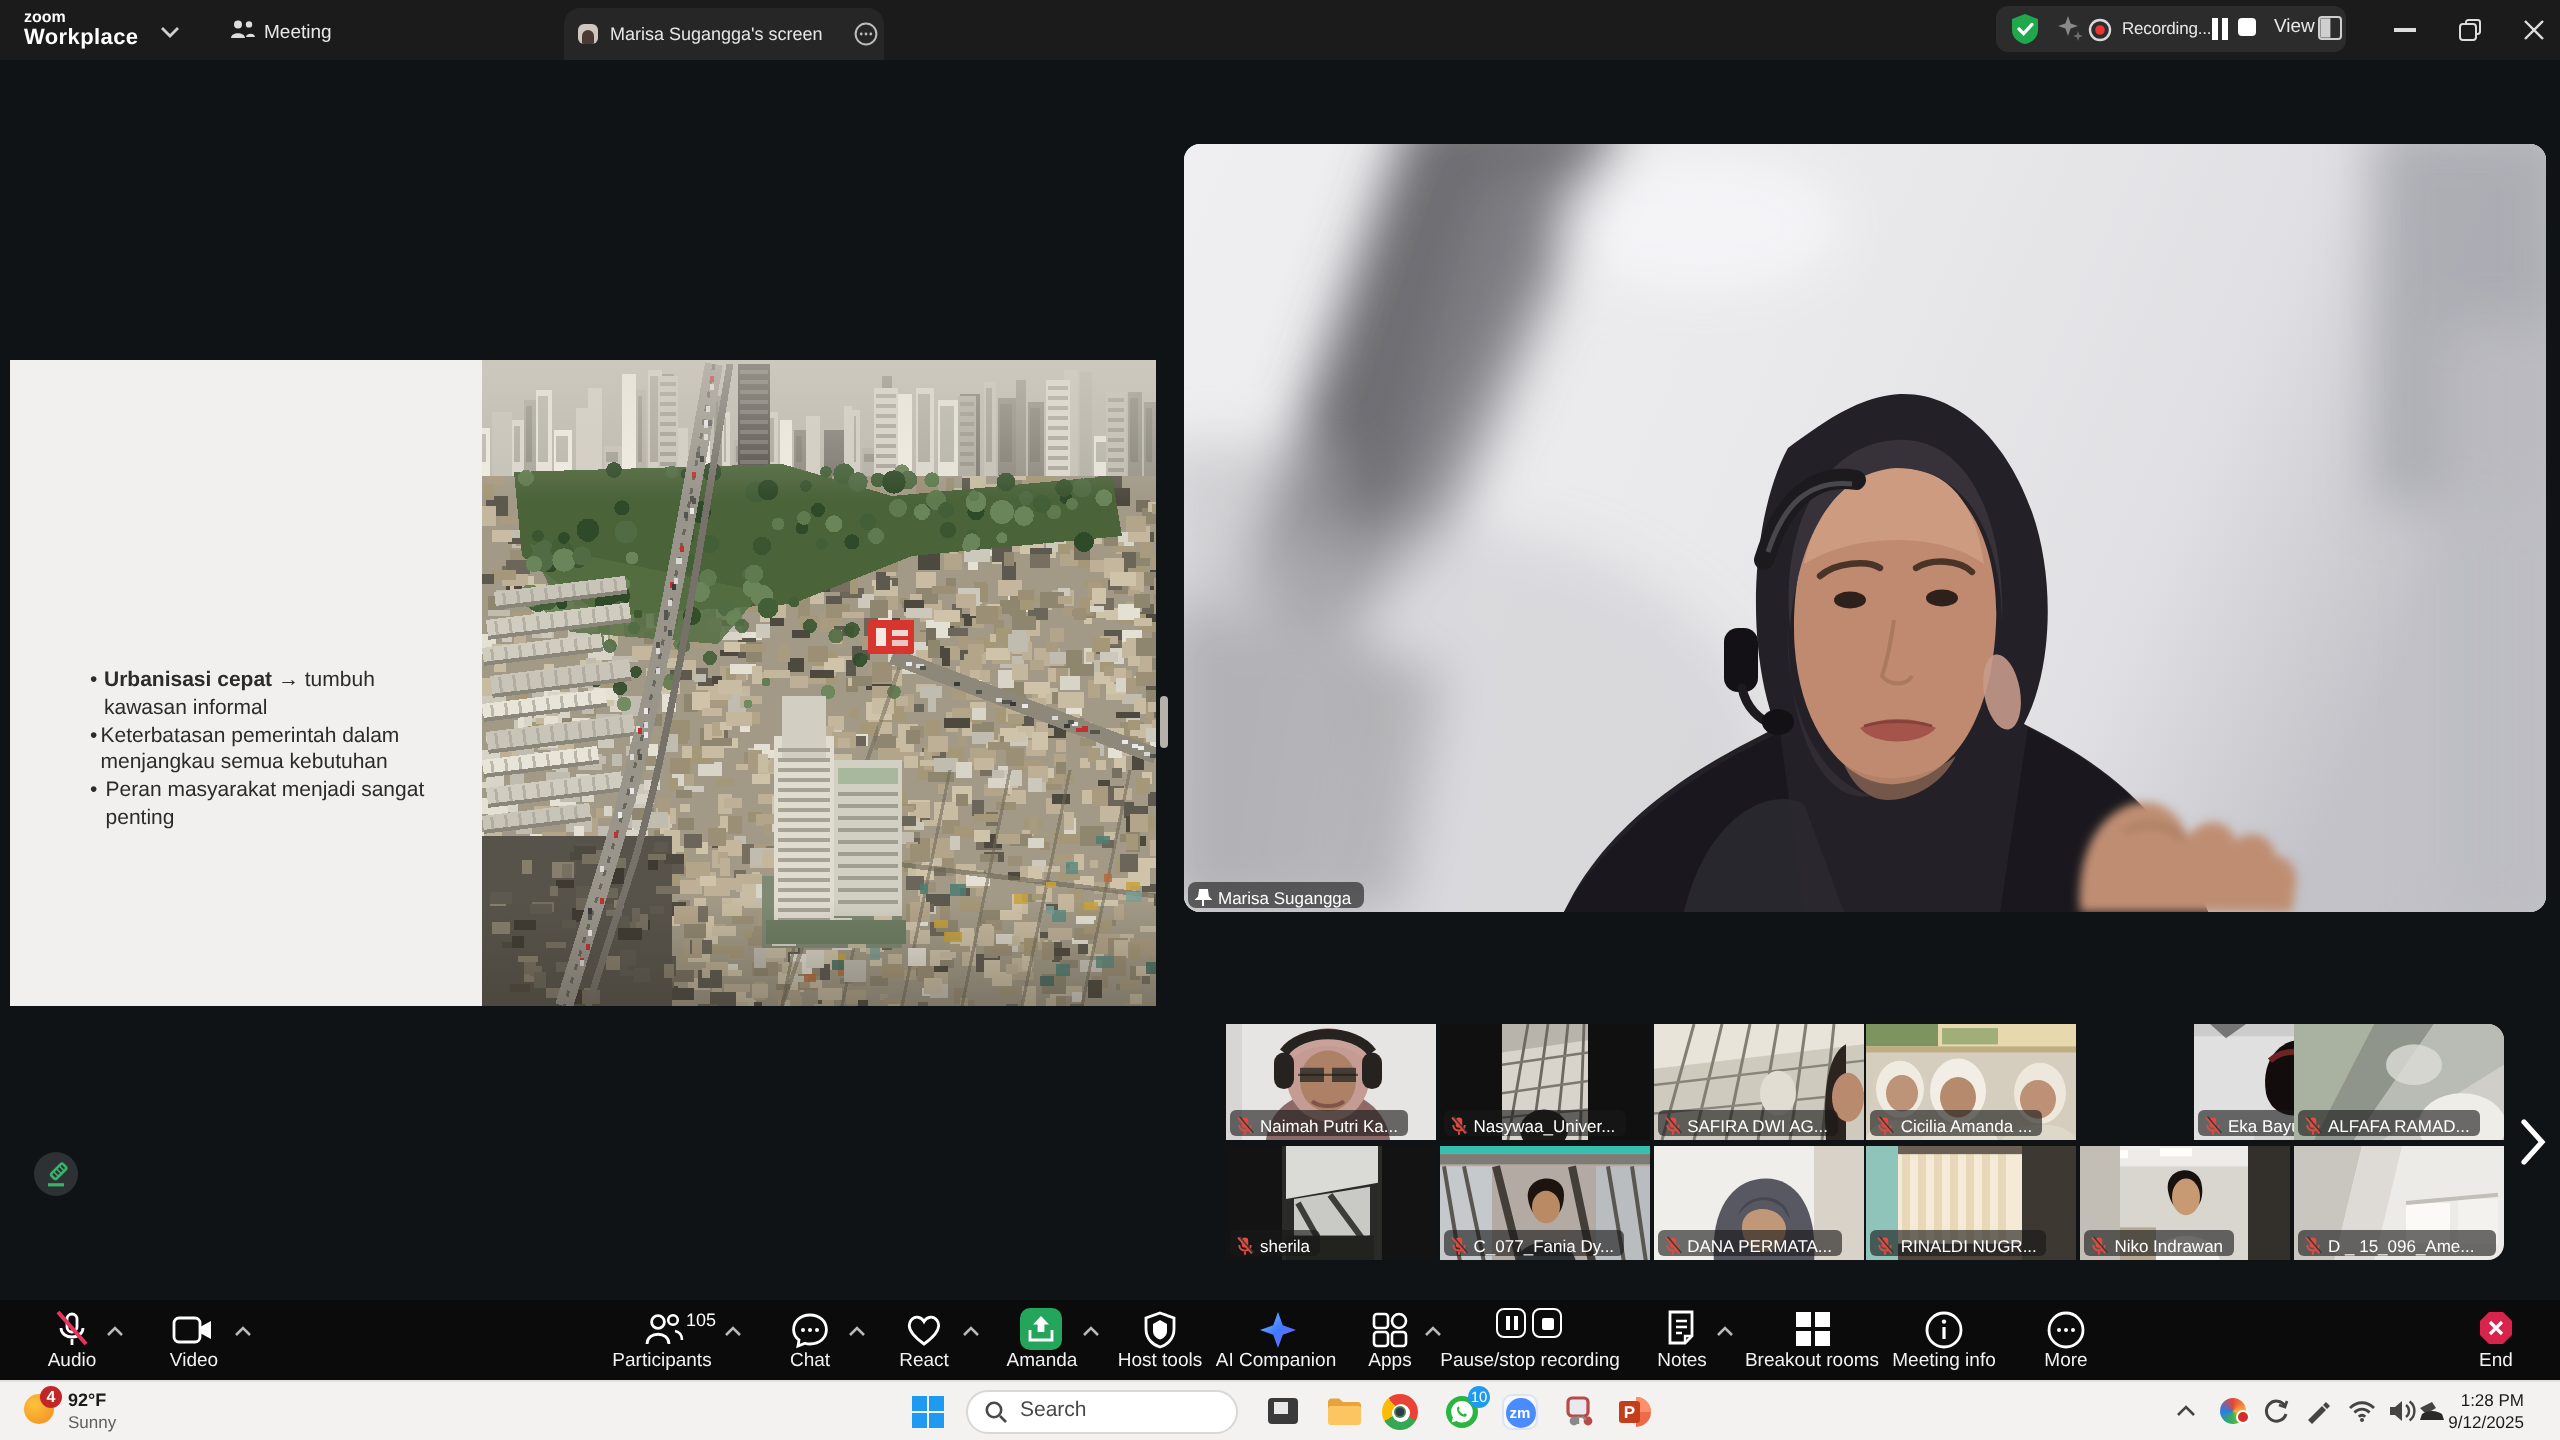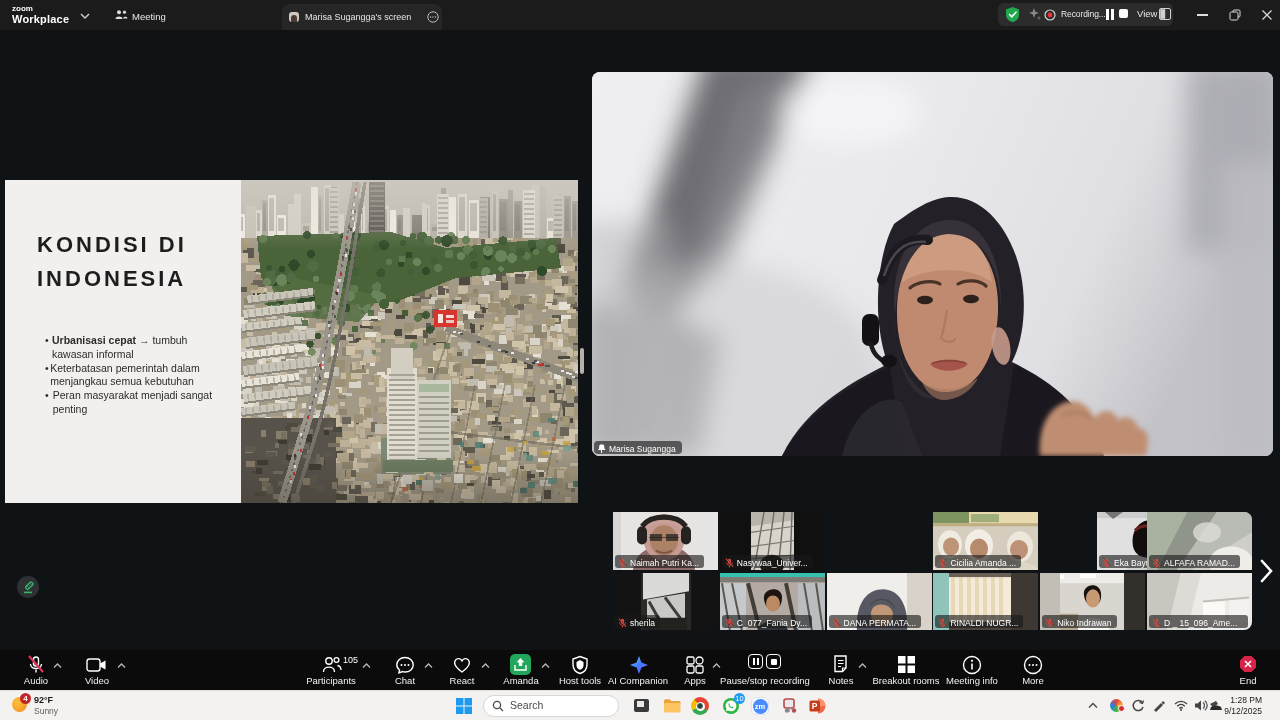--- a/index.html
+++ b/index.html
@@ -65,21 +65,20 @@
         <rect x="1" y="3" width="8" height="8" rx="1.5" fill="none" stroke="#ddd"></rect>
         <path d="M4 3 V2.2 A1.2 1.2 0 0 1 5.2 1 H9.8 A1.2 1.2 0 0 1 11 2.2 V6.8 A1.2 1.2 0 0 1 9.8 8 H9" fill="none" stroke="#ddd"></path>
       </svg>
       <svg class="abs" style="left:1261px;top:9px" width="12" height="12" viewBox="0 0 12 12">
         <path d="M1.5 1.5 L10.5 10.5 M10.5 1.5 L1.5 10.5" stroke="#ddd" stroke-width="1.2"></path>
       </svg>
     </div>
     <div id="main">
       <div class="abs" style="left:0;top:0;width:587px;height:620px;background:#101316;overflow:hidden">
         <div class="abs" style="left:5px;top:150px;width:573px;height:323px;background:#f2f0ee">
-          <div class="abs" style="left:32px;top:48px;color:#1d1d1d;font-size:22px;font-weight:bold;letter-spacing:3px;line-height:34px">KONDISI DI<br>INDONESIA</div>
           <div class="abs" style="left:40px;top:154px;width:178px;color:#2b2b2b;font-size:10.5px;line-height:13.8px">
             <div style="display:flex">
               <div style="width:9px">•</div>
               <div><b>Urbanisasi cepat</b> → tumbuh kawasan informal</div>
             </div>
             <div style="display:flex">
               <div style="width:9px">•</div>
               <div>Keterbatasan pemerintah dalam menjangkau semua kebutuhan</div>
             </div>
             <div style="display:flex">
@@ -2397,20 +2396,35 @@
           <path d="M34 57 L44 0 M46 57 L54 0 M58 57 L64 0 M70 57 L72 0" stroke="#6e6960" stroke-width="1.4"></path>
           <path d="M31 20 L74 14 M31 34 L74 28 M31 46 L74 42" stroke="#7d786e" stroke-width="1.2"></path>
           <ellipse cx="52" cy="52" rx="12" ry="10" fill="#1c1814"></ellipse>
         </svg><div class="nametag" style="left:2px;bottom:2px;height:13px;padding-right:5px;font-size:8.5px;max-width:99px;border-radius:3px"><svg width="9" height="10" viewBox="0 0 10 11" style="flex:0 0 auto;margin:0 3px 0 3px">
             <rect x="3.2" y="0.8" width="3.6" height="5.6" rx="1.8" fill="#e04a3f"></rect>
             <path d="M1.8 5 C1.8 9,8.2 9,8.2 5" stroke="#e04a3f" stroke-width="1.1" fill="none"></path>
             <path d="M5 8.6 V10.4" stroke="#e04a3f" stroke-width="1.1"></path>
             <path d="M1.2 0.8 L8.8 9.6" stroke="#e04a3f" stroke-width="1.2"></path>
             <path d="M2 0.4 L9.6 9.2" stroke="#3a3a3a" stroke-width="0.8"></path>
           </svg>Nasywaa_Univer...</div></div>
+      <div class="abs" style="left:826.6px;top:482px;width:105px;height:57.5px;overflow:hidden;background:#111"><svg width="105" height="58" viewBox="0 0 105 57" preserveAspectRatio="none">
+          <rect width="105" height="57" fill="#cfcabe"></rect>
+          <path d="M0 0 L105 0 L105 10 L0 22 Z" fill="#e8e4da"></path>
+          <path d="M4 57 L20 0 M20 57 L34 0 M36 57 L48 0 M52 57 L62 0 M68 57 L76 0 M84 57 L90 0" stroke="#837e74" stroke-width="1.5"></path>
+          <path d="M0 30 L105 18 M0 44 L105 34" stroke="#8a857a" stroke-width="1.2"></path>
+          <ellipse cx="62" cy="34" rx="9" ry="11" fill="#e2ddd2"></ellipse>
+          <path d="M96 57 L96 10 C88 14,84 30,86 57 Z" fill="#2c241e"></path>
+          <ellipse cx="97" cy="36" rx="8" ry="12" fill="#b98a6e"></ellipse>
+        </svg><div class="nametag" style="left:2px;bottom:2px;height:13px;padding-right:5px;font-size:8.5px;max-width:99px;border-radius:3px"><svg width="9" height="10" viewBox="0 0 10 11" style="flex:0 0 auto;margin:0 3px 0 3px">
+            <rect x="3.2" y="0.8" width="3.6" height="5.6" rx="1.8" fill="#e04a3f"></rect>
+            <path d="M1.8 5 C1.8 9,8.2 9,8.2 5" stroke="#e04a3f" stroke-width="1.1" fill="none"></path>
+            <path d="M5 8.6 V10.4" stroke="#e04a3f" stroke-width="1.1"></path>
+            <path d="M1.2 0.8 L8.8 9.6" stroke="#e04a3f" stroke-width="1.2"></path>
+            <path d="M2 0.4 L9.6 9.2" stroke="#3a3a3a" stroke-width="0.8"></path>
+          </svg>SAFIRA DWI AG...</div></div>
       <div class="abs" style="left:933.4px;top:482px;width:105px;height:57.5px;overflow:hidden;background:#111"><svg width="105" height="58" viewBox="0 0 105 57" preserveAspectRatio="none">
           <rect width="105" height="57" fill="#d5cdbd"></rect>
           <rect x="0" y="0" width="105" height="13" fill="#e8d8ae"></rect>
           <rect x="0" y="0" width="36" height="11" fill="#7e9460"></rect>
           <rect x="38" y="2" width="28" height="8" fill="#93a870" opacity="0.85"></rect>
           <rect x="0" y="11" width="105" height="3" fill="#bfae84"></rect>
           <ellipse cx="17" cy="32" rx="12" ry="14" fill="#efebe1"></ellipse>
           <ellipse cx="18" cy="34" rx="8" ry="9" fill="#bd9478"></ellipse>
           <path d="M0 57 C2 44,30 44,34 57 Z" fill="#e4ded0"></path>
           <ellipse cx="46" cy="33" rx="14" ry="16" fill="#f2eee6"></ellipse>

